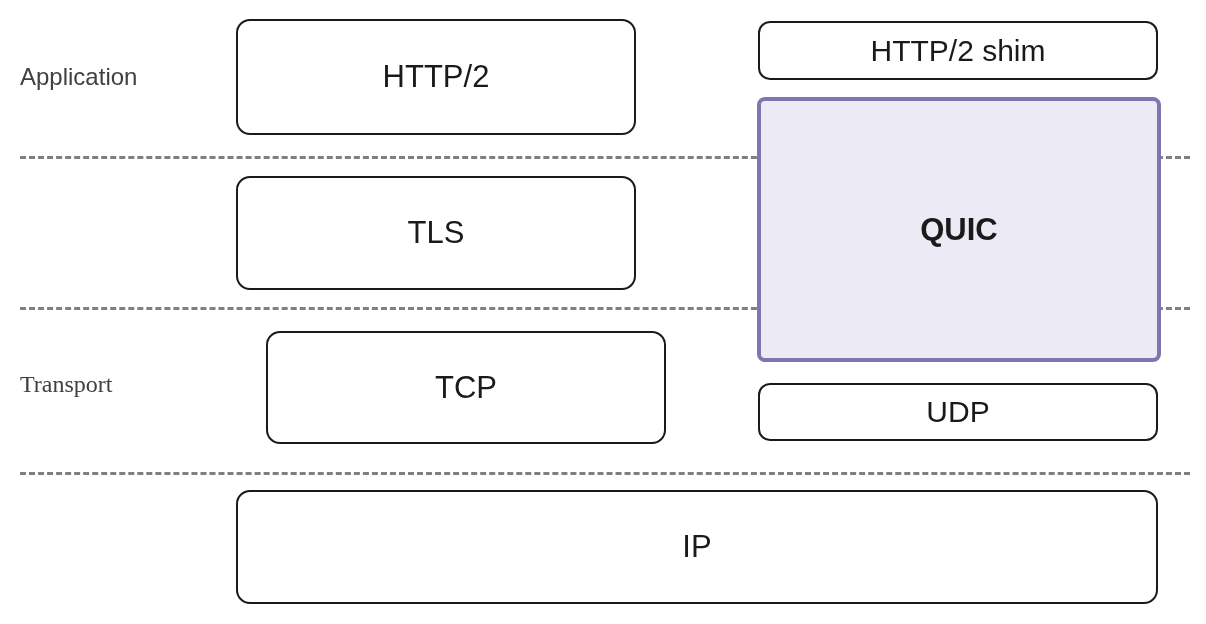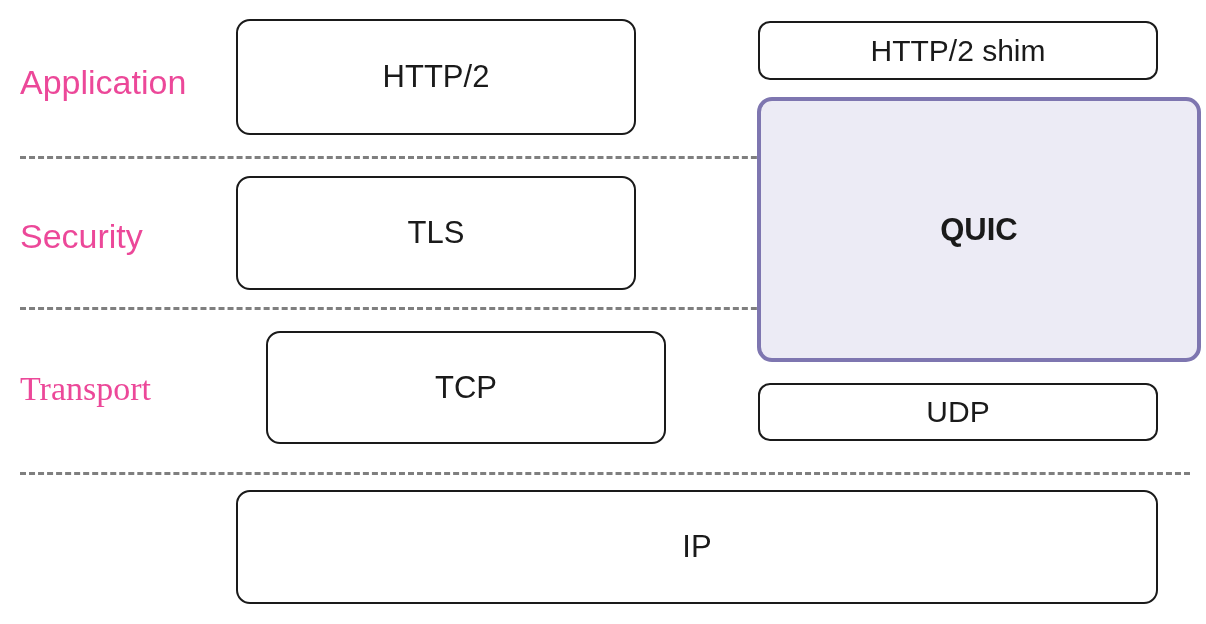--- a/index.html
+++ b/index.html
@@ -28,22 +28,22 @@
     z-index: 1;
   }
   #divider-app-security { top: 156px; }
   #divider-security-transport { top: 307px; }
   #divider-transport-network { top: 472px; }
 
   
   .layer-label {
     position: absolute;
     left: 20px;
-    color: #ec4899;
-    font-size: 34px;
+    color: #404040;
+    font-size: 24px;
     line-height: 1;
     white-space: nowrap;
     z-index: 3;
   }
   #layer-label-application { top: 65px; }
   #layer-label-security { top: 219px; }
   #layer-label-transport { top: 372px; font-family: Liberation Serif, serif; }
   #layer-label-network { top: 527px; }
 
   
@@ -88,40 +88,39 @@
     text-align: center;
   }
   #box-udp {
     left: 758px; top: 383px;
     width: 400px; height: 58px;
     border-radius: 12px;
     font-size: 30px;
   }
   #box-quic {
     left: 757px; top: 97px;
-    width: 444px; height: 265px;
+    width: 404px; height: 265px;
     border: 4px solid #7e76b0;
     background: #ecebf5;
-    border-radius: 15px;
+    border-radius: 8px;
     font-weight: bold;
     font-size: 31px;
     z-index: 4;
   }
 </style>
 </head>
 <body>
 
 <div id="diagram">
 
   <div class="divider" id="divider-app-security"></div>
   <div class="divider" id="divider-security-transport"></div>
   <div class="divider" id="divider-transport-network"></div>
 
   <div class="layer-label" id="layer-label-application">Application</div>
-  <div class="layer-label" id="layer-label-security">Security</div>
   <div class="layer-label" id="layer-label-transport">Transport</div>
 
   <div class="proto-box" id="box-http2">HTTP/2</div>
   <div class="proto-box" id="box-tls">TLS</div>
   <div class="proto-box" id="box-tcp">TCP</div>
 
   <div class="proto-box" id="box-http2-shim">HTTP/2 shim</div>
   <div class="proto-box" id="box-quic">QUIC</div>
   <div class="proto-box" id="box-udp">UDP</div>
 

